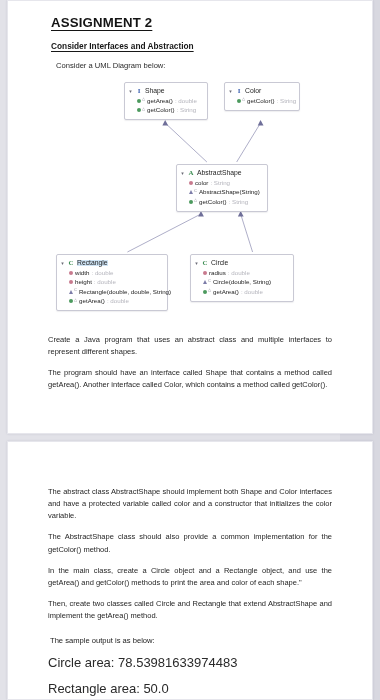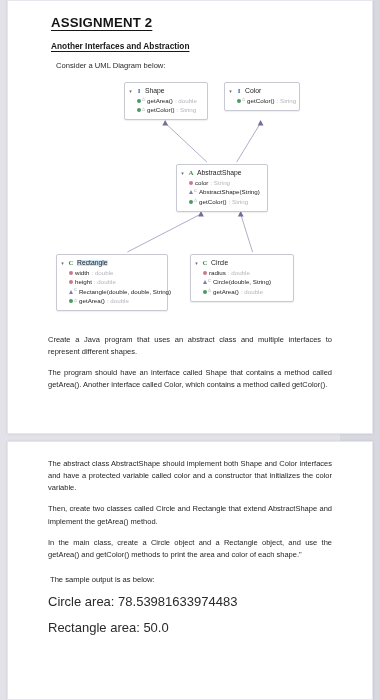--- a/index.html
+++ b/index.html
@@ -182,32 +182,32 @@
     color: #1a1a1a;
     padding-left: 8px;
     margin: 14px 0 10px 0;
   }
   .out-line {
     font-size: 13px;
     color: #2a2a2a;
     padding-left: 6px;
     margin-bottom: 11px;
   }
-  .pad2 { padding-top: 16px; }
+  .pad2 { padding-top: 44px; }
 </style>
 </head>
 <body>
 
 <div class="viewer">
 
   <div class="page" id="page-1">
     <div class="page-inner">
 
       <div class="h1">ASSIGNMENT 2</div>
-      <div class="h2">Another Interfaces and Abstraction</div>
+      <div class="h2">Consider Interfaces and Abstraction</div>
       <div class="lead">Consider a UML Diagram below:</div>
 
       <div class="uml">
         <svg class="links" viewBox="0 0 298 250" preserveAspectRatio="none">
 
           <line x1="124" y1="47" x2="166" y2="86" stroke="#8a8ab0" stroke-width="0.7"></line>
           <polygon points="124,44 121.2,49.5 127,49.5" fill="#6f6f99"></polygon>
 
           <line x1="220" y1="47" x2="196" y2="86" stroke="#8a8ab0" stroke-width="0.7"></line>
           <polygon points="220,44 217.2,49.5 223,49.5" fill="#6f6f99"></polygon>
@@ -336,22 +336,23 @@
         <p class="para">The program should have an interface called Shape that contains a method called getArea(). Another interface called Color, which contains a method called getColor().</p>
       </div>
 
     </div>
   </div>
 
   <div class="page" id="page-2">
     <div class="page-inner pad2">
       <div>
         <p class="para">The abstract class AbstractShape should implement both Shape and Color interfaces and have a protected variable called color and a constructor that initializes the color variable.</p>
+        <p class="para">The AbstractShape class should also provide a common implementation for the getColor() method.</p>
+        <p class="para">In the main class, create a Circle object and a Rectangle object, and use the getArea() and getColor() methods to print the area and color of each shape."</p>
         <p class="para">Then, create two classes called Circle and Rectangle that extend AbstractShape and implement the getArea() method.</p>
-        <p class="para">In the main class, create a Circle object and a Rectangle object, and use the getArea() and getColor() methods to print the area and color of each shape."</p>
       </div>
 
       <div class="out-title">The sample output is as below:</div>
       <div class="out-line">Circle area: 78.53981633974483</div>
       <div class="out-line">Rectangle area: 50.0</div>
 
     </div>
   </div>
 
 </div>

